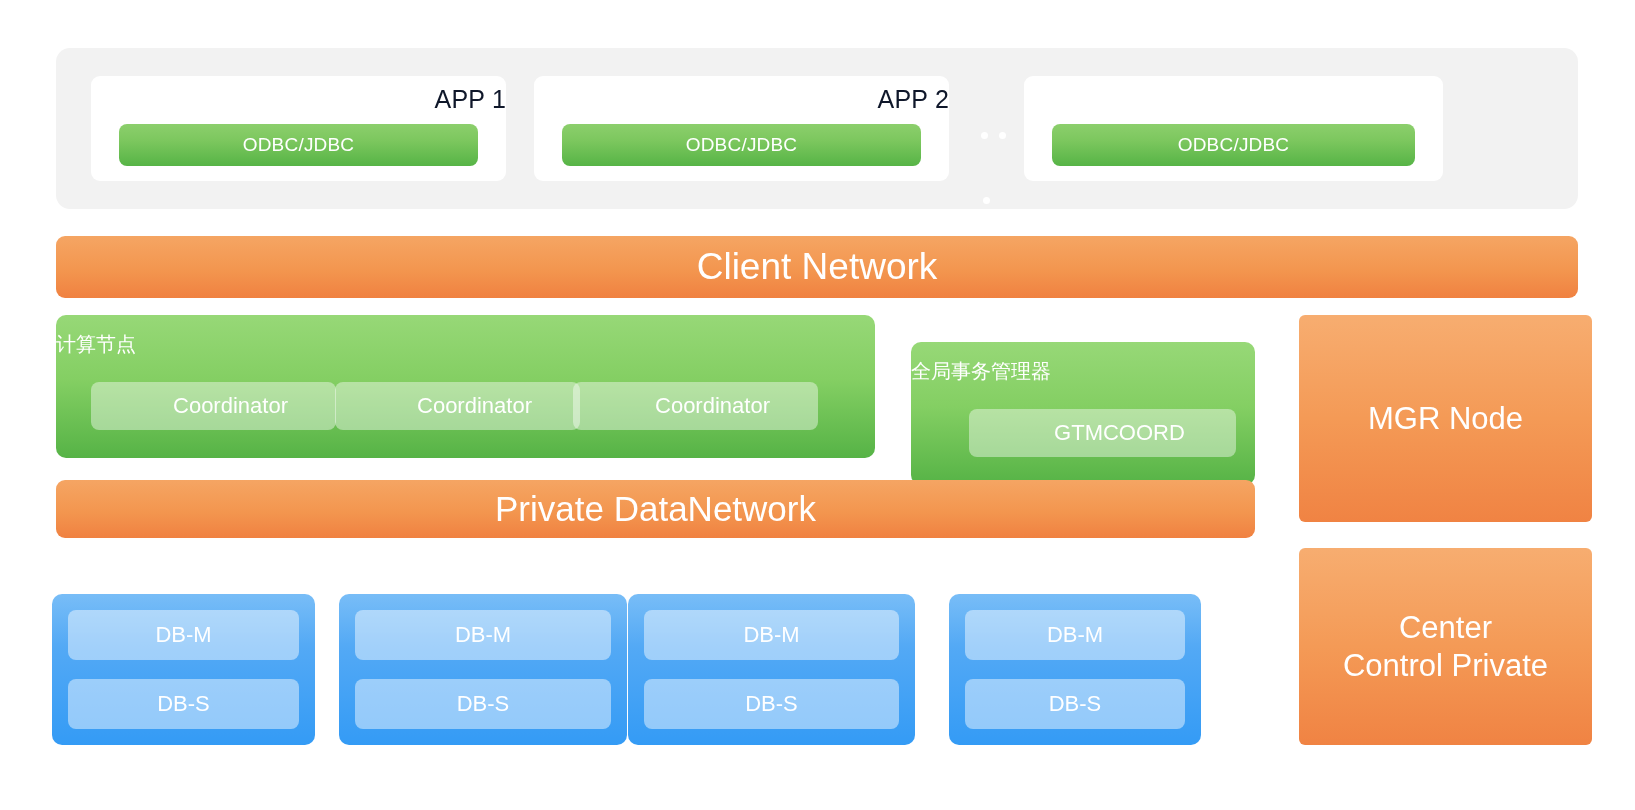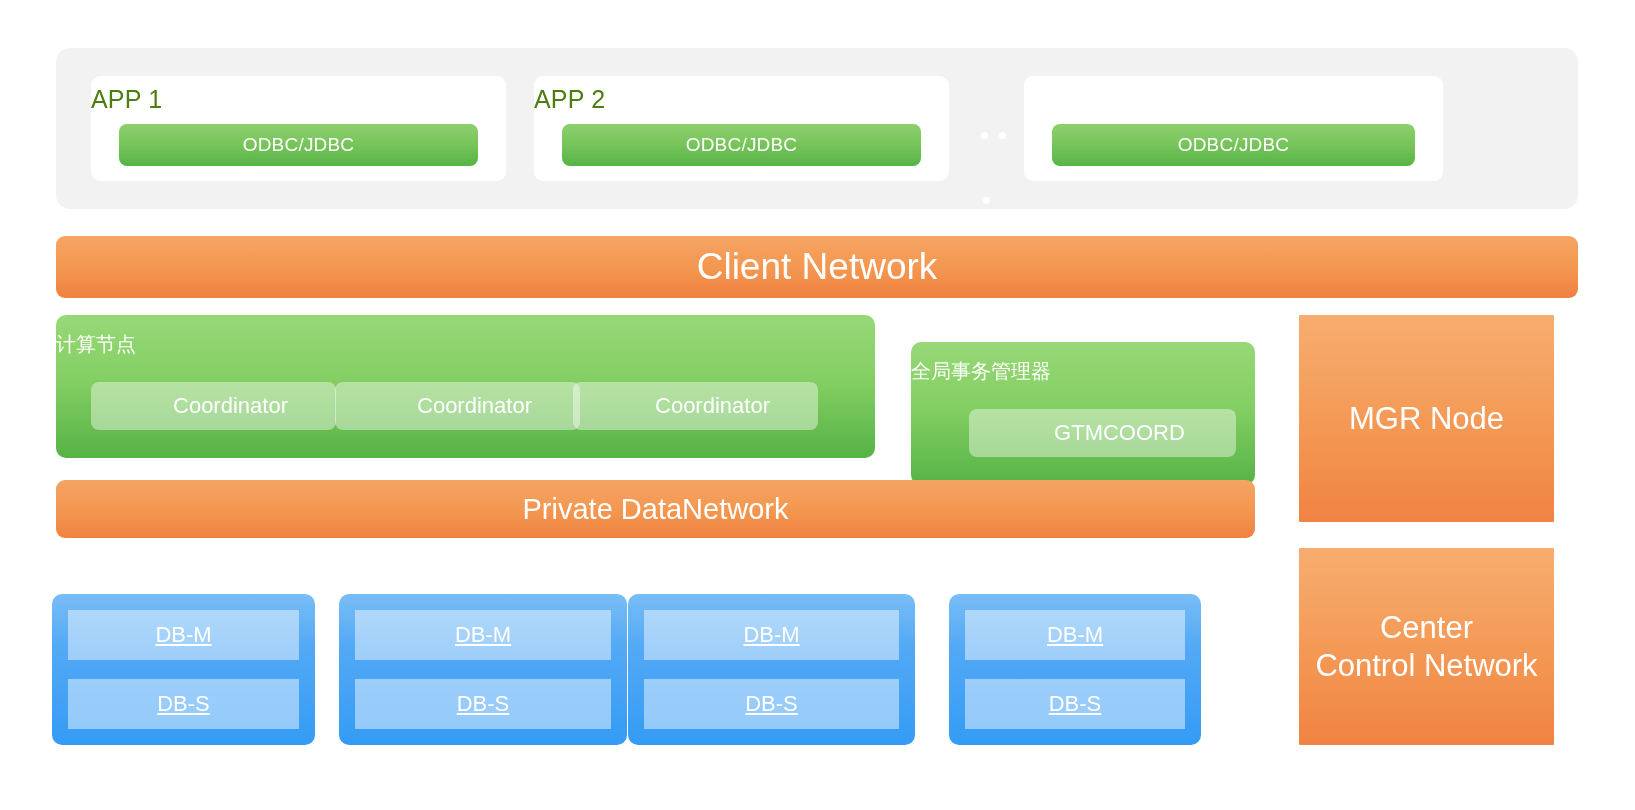--- a/index.html
+++ b/index.html
@@ -37,23 +37,23 @@
     top: 28px;
     height: 105px;
     background: #ffffff;
     border-radius: 9px;
     box-sizing: border-box;
   }
   .app-card .app-title {
     position: absolute;
     left: 0; right: 0;
     top: 9px;
-    text-align: left;
+    text-align: right;
     font-size: 25px;
-    color: #4d7c0f;
+    color: #0f172a;
     letter-spacing: 0.2px;
     white-space: nowrap;
   }
   .driver-btn {
     position: absolute;
     left: 28px;
     right: 28px;
     top: 48px;
     height: 42px;
     border-radius: 8px;
@@ -91,21 +91,21 @@
     width: 1522px;
     height: 62px;
     font-size: 37px;
     font-weight: 400;
   }
   #private-datanetwork {
     left: 56px;
     top: 480px;
     width: 1199px;
     height: 58px;
-    font-size: 29px;
+    font-size: 35px;
   }
 
   
   .green-panel {
     position: absolute;
     border-radius: 10px;
     background: linear-gradient(180deg, #97d877 0%, #84cf63 45%, #56b346 100%);
     box-sizing: border-box;
   }
   .green-panel .panel-title {
@@ -142,22 +142,22 @@
     align-items: center;
     justify-content: center;
     white-space: nowrap;
     padding-left: 34px;
   }
 
   
   .right-panel {
     position: absolute;
     left: 1299px;
-    width: 255px;
-    border-radius: 1px;
+    width: 293px;
+    border-radius: 6px;
     background: linear-gradient(180deg, #f7ad70 0%, #f49a56 50%, #f08343 100%);
     color: #ffffff;
     display: flex;
     align-items: center;
     justify-content: center;
     text-align: center;
     line-height: 1.22;
   }
   #mgr-node-panel {
     top: 315px;
@@ -177,29 +177,28 @@
     height: 151px;
     border-radius: 10px;
     background: linear-gradient(180deg, #78bdf7 0%, #53a9f5 35%, #349bf5 100%);
     box-sizing: border-box;
   }
   .db-node {
     position: absolute;
     left: 16px;
     right: 16px;
     height: 50px;
-    border-radius: 0;
+    border-radius: 8px;
     background: rgba(255,255,255,0.46);
     color: #ffffff;
     font-size: 22px;
     display: flex;
     align-items: center;
     justify-content: center;
     white-space: nowrap;
-    text-decoration: underline;
   }
   .db-node.master { top: 16px; }
   .db-node.slave  { top: 85px; }
 </style>
 </head>
 <body>
 
 <div class="canvas">
 
   <div class="app-tier">
@@ -235,21 +234,21 @@
   <div class="green-panel" id="gtm-panel">
     <div class="panel-title">全局事务管理器</div>
     <div class="sub-chip" style="left:58px; width:233px;">GTMCOORD</div>
   </div>
 
   <div class="right-panel" id="mgr-node-panel">MGR Node</div>
 
   <div class="right-panel" id="antdb-control-panel">
     <div>
       <div>Center</div>
-      <div>Control Network</div>
+      <div>Control Private</div>
     </div>
   </div>
 
   <div class="net-bar" id="private-datanetwork">Private DataNetwork</div>
 
   <div class="db-cluster" style="left:52px; width:263px;">
     <div class="db-node master">DB-M</div>
     <div class="db-node slave">DB-S</div>
   </div>
 

